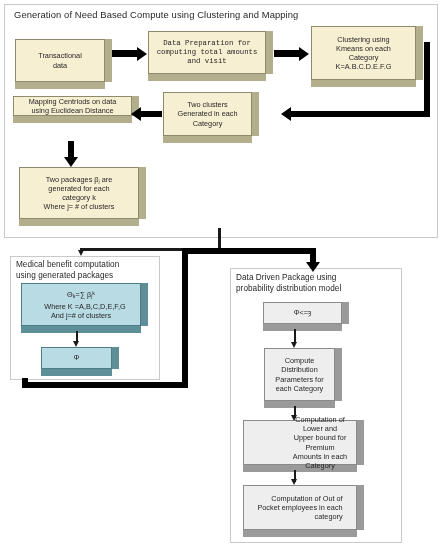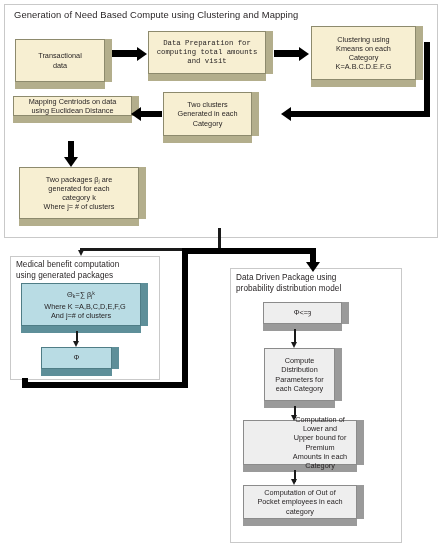--- a/index.html
+++ b/index.html
@@ -287,21 +287,21 @@
     <span class="side side-bottom"></span>
     <span class="face"></span>
     <span class="txt">Computation of Lower and
 Upper bound for Premium
 Amounts in each Category</span>
   </div>
 
   <div class="conn-thin" style="left:294px; top:470px; width:1.6px; height:12px;"></div>
   <div class="arrow arrow-down-sm" style="left:291.3px; top:479px;"></div>
 
-  <div class="box box-grey" style="left:243px; top:485px; width:114px; height:34px;">
+  <div class="box box-grey" style="left:243px; top:485px; width:114px; height:45px;text-align:right;">
     <span class="side side-right"></span>
     <span class="side side-bottom"></span>
     <span class="face"></span>
     <span class="txt">Computation of Out of
 Pocket employees in each
 category</span>
   </div>
 
 </div>
 

